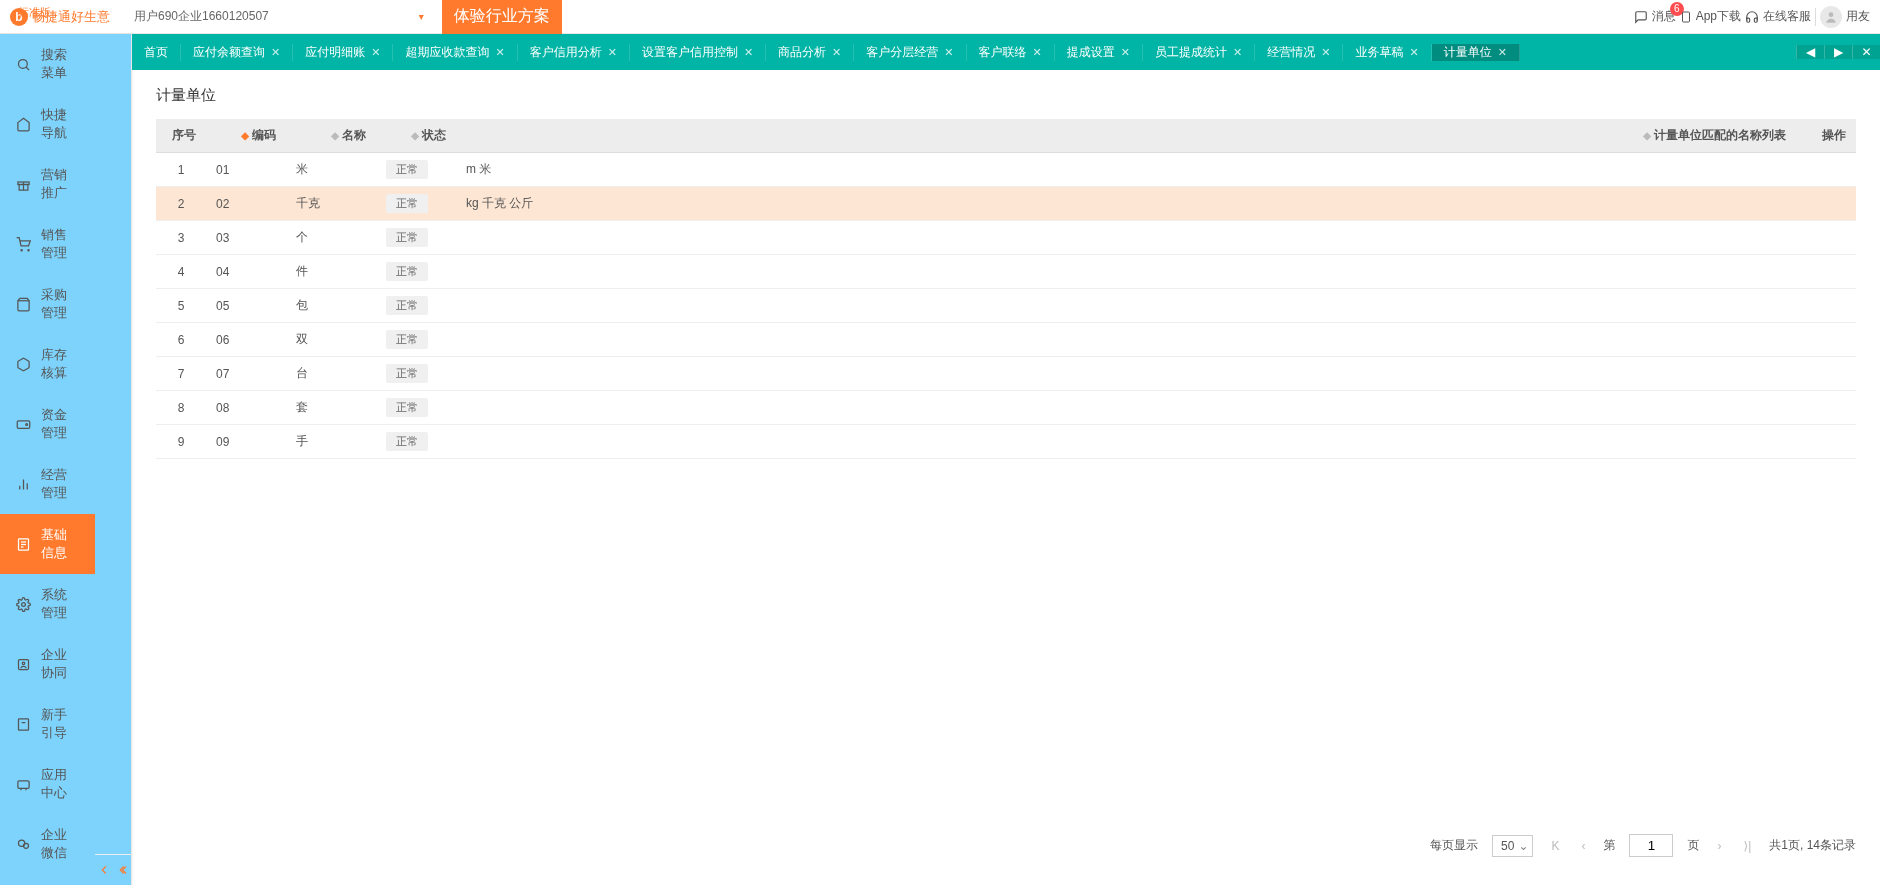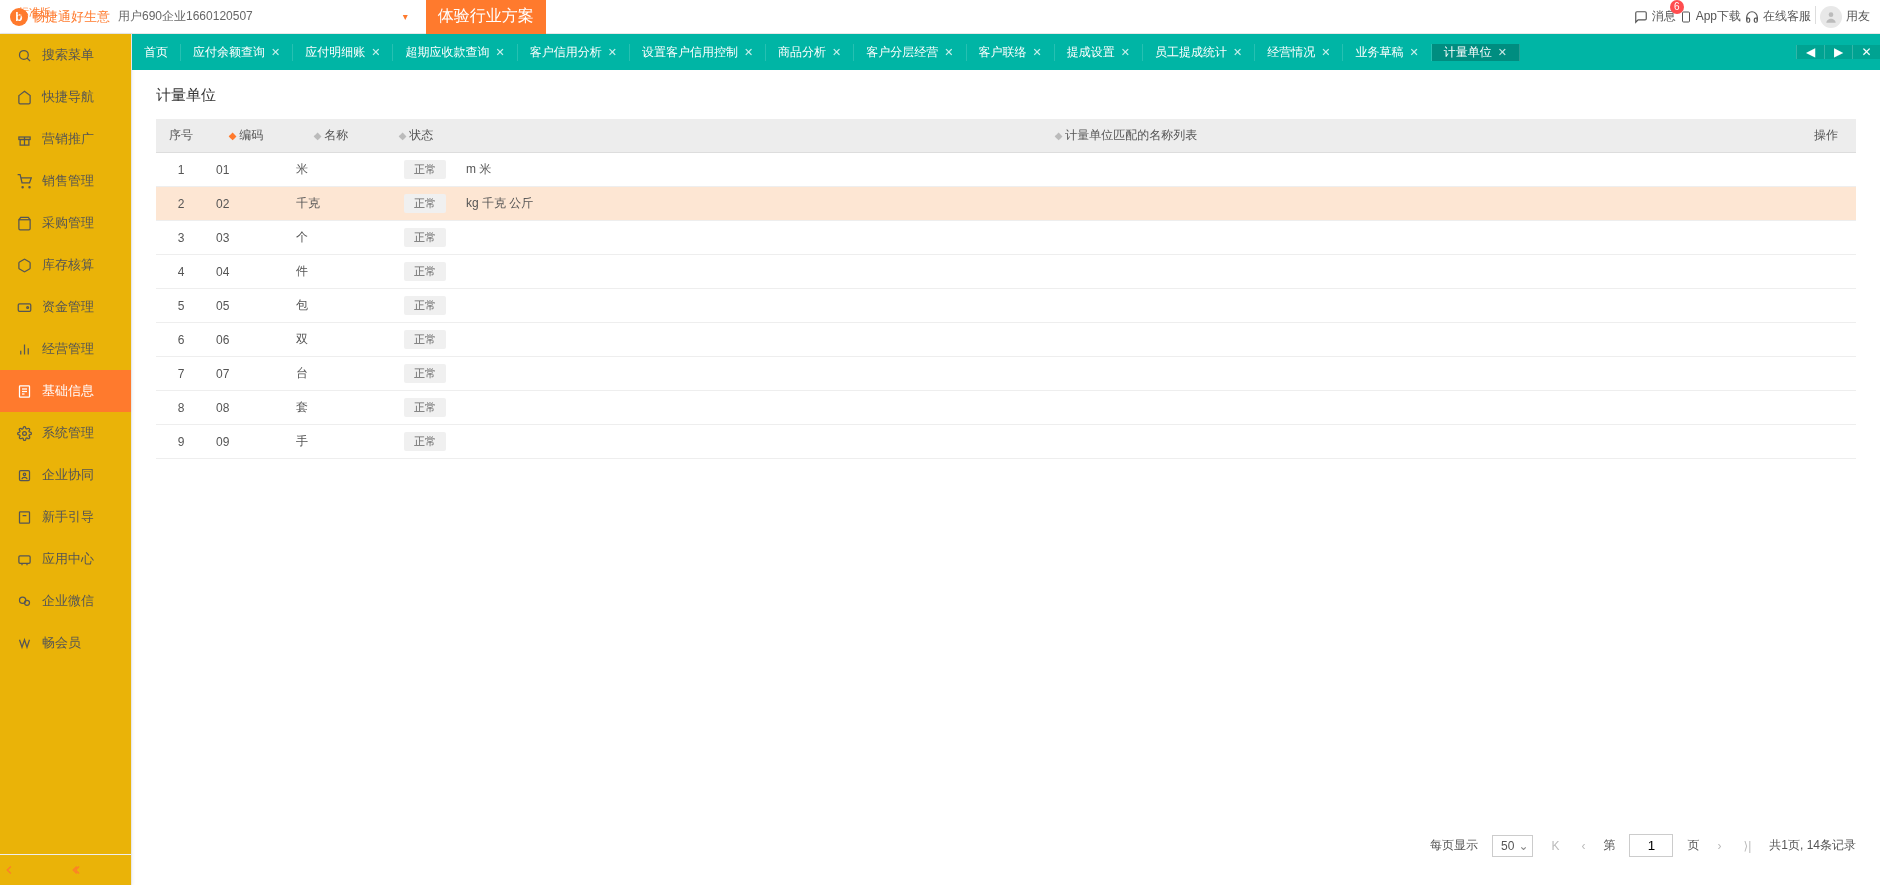--- a/index.html
+++ b/index.html
@@ -2,53 +2,53 @@
 <html><head>
 <meta charset="utf-8">
 <style>
 *{box-sizing:border-box;margin:0;padding:0}
 body{font-family:"Microsoft YaHei",Arial,sans-serif;font-size:12px;color:#333;background:#fff}
 .header{display:flex;align-items:center;height:34px;border-bottom:1px solid #e8e8e8;padding:0 10px}
 .logo{display:flex;align-items:center;gap:4px}
 .logo-icon{width:18px;height:18px;border-radius:50%;background:#ff7a2d;display:flex;align-items:center;justify-content:center;color:#fff;font-weight:bold}
 .logo-text{color:#ff7a2d;font-size:13px;font-weight:500}
 .edition{color:#ff7a2d;font-size:11px;margin-left:4px;position:absolute;top:5px;left:14px}
-.user-select{margin-left:8px;color:#666;font-size:12px;display:flex;align-items:center;gap:150px;cursor:pointer}
+.user-select{margin-left:24px;color:#666;font-size:12px;display:flex;align-items:center;gap:150px;cursor:pointer}
 .chevron-down{color:#ff7a2d;font-size:10px}
 .action-btn{margin-left:18px;background:#ff7a2d;color:#fff;border:none;padding:10px 12px;font-size:16px;border-radius:2px;cursor:pointer}
-.header-right{margin-left:auto;display:flex;gap:4px}
+.header-right{margin-left:auto;display:flex;align-items:center;gap:4px}
 .hr-item{display:flex;align-items:center;gap:4px;color:#555;font-size:12px;cursor:pointer;position:relative}
 .badge{position:absolute;top:-6px;right:-8px;background:#ff4d4f;color:#fff;border-radius:8px;font-size:10px;padding:0 4px;line-height:14px}
 .avatar{width:22px;height:22px;border-radius:50%;background:#e8e8e8;display:flex;align-items:center;justify-content:center}
 .layout{display:flex;height:calc(100vh - 34px)}
-.sidebar{width:132px;border-right:1px solid #e8e8e8;display:flex;flex-direction:column;background:#eab308;box-shadow:1px 0 3px rgba(0,0,0,0.05)}
+.sidebar{width:132px;border-right:1px solid #e8e8e8;display:flex;flex-direction:row;background:#7dd3fc;box-shadow:1px 0 3px rgba(0,0,0,0.05)}
 .side-item{display:flex;align-items:center;gap:10px;padding:12px 16px;color:#555;font-size:13px;cursor:pointer}
 .side-item.active{background:#ff7a2d;color:#fff}
 .side-icon{width:16px;height:16px;display:flex;align-items:center;justify-content:center}
 .sidebar-footer{margin-top:auto;display:flex;border-top:1px solid #eee}
 .sf-btn{flex:1;text-align:center;padding:8px 0;color:#ff7a2d;cursor:pointer}
 .main{flex:1;display:flex;flex-direction:column;overflow:hidden}
 .tabs{display:flex;background:#00b5a5;color:#fff;font-size:12px;align-items:center;height:36px;overflow:hidden}
 .tab{display:flex;align-items:center;padding:0 12px;gap:6px;cursor:pointer;white-space:nowrap;border-right:1px solid rgba(255,255,255,0.15)}
 .tab.active{background:#008d80}
 .tab-close{font-size:11px;opacity:0.8}
 .tab-nav{width:28px;display:flex;align-items:center;justify-content:center;background:#00a392;cursor:pointer;border-left:1px solid rgba(255,255,255,0.2)}
 .content{flex:1;padding:16px 24px;overflow:auto;display:flex;flex-direction:column}
 .content-title{font-size:15px;color:#333;margin-bottom:14px}
 .table{width:100%;border-collapse:collapse}
-.table th{background:#ededed;text-align:center;padding:8px 10px;font-weight:400;color:#555;border-bottom:1px solid #ddd;font-size:12px}
+.table th{background:#ededed;text-align:right;padding:8px 10px;font-weight:700;color:#555;border-bottom:1px solid #ddd;font-size:12px}
 .sort-icon{color:#bbb;font-size:10px;margin-right:3px}
 .sort-icon.orange{color:#ff7a2d}
 .table td{padding:7px 10px;border-bottom:1px solid #eee;color:#555;font-size:12px}
 .table tr.highlight{background:#fde6d3}
 .status-badge{background:#f0f0f0;color:#666;padding:2px 10px;border-radius:2px;display:inline-block;font-size:11px}
 .col-seq{width:50px;text-align:center}
 .col-code{width:80px}
 .col-name{width:90px}
-.col-status{width:80px;text-align:right}
+.col-status{width:80px;text-align:left}
 .col-op{width:60px;text-align:center}
 .pagination{margin-top:auto;display:flex;align-items:center;justify-content:flex-end;gap:14px;padding:12px 0;color:#555;font-size:12px}
 .page-select{border:1px solid #ccc;padding:3px 18px 3px 8px;background:#fff;position:relative}
 .page-btn{color:#bbb;cursor:pointer;padding:0 4px}
 .page-input{border:1px solid #ccc;width:44px;text-align:center;padding:3px}
 svg{display:block}
 </style>
 </head>
 <body>
 

